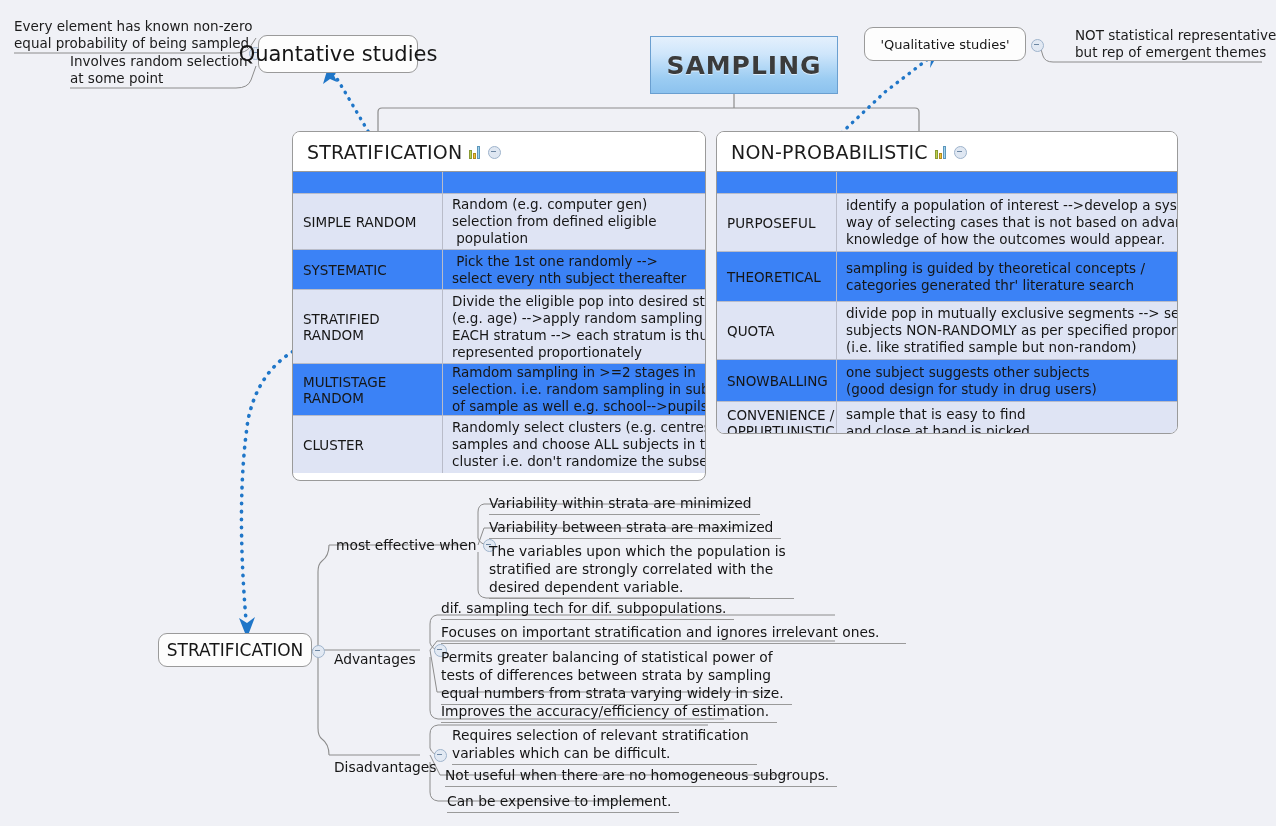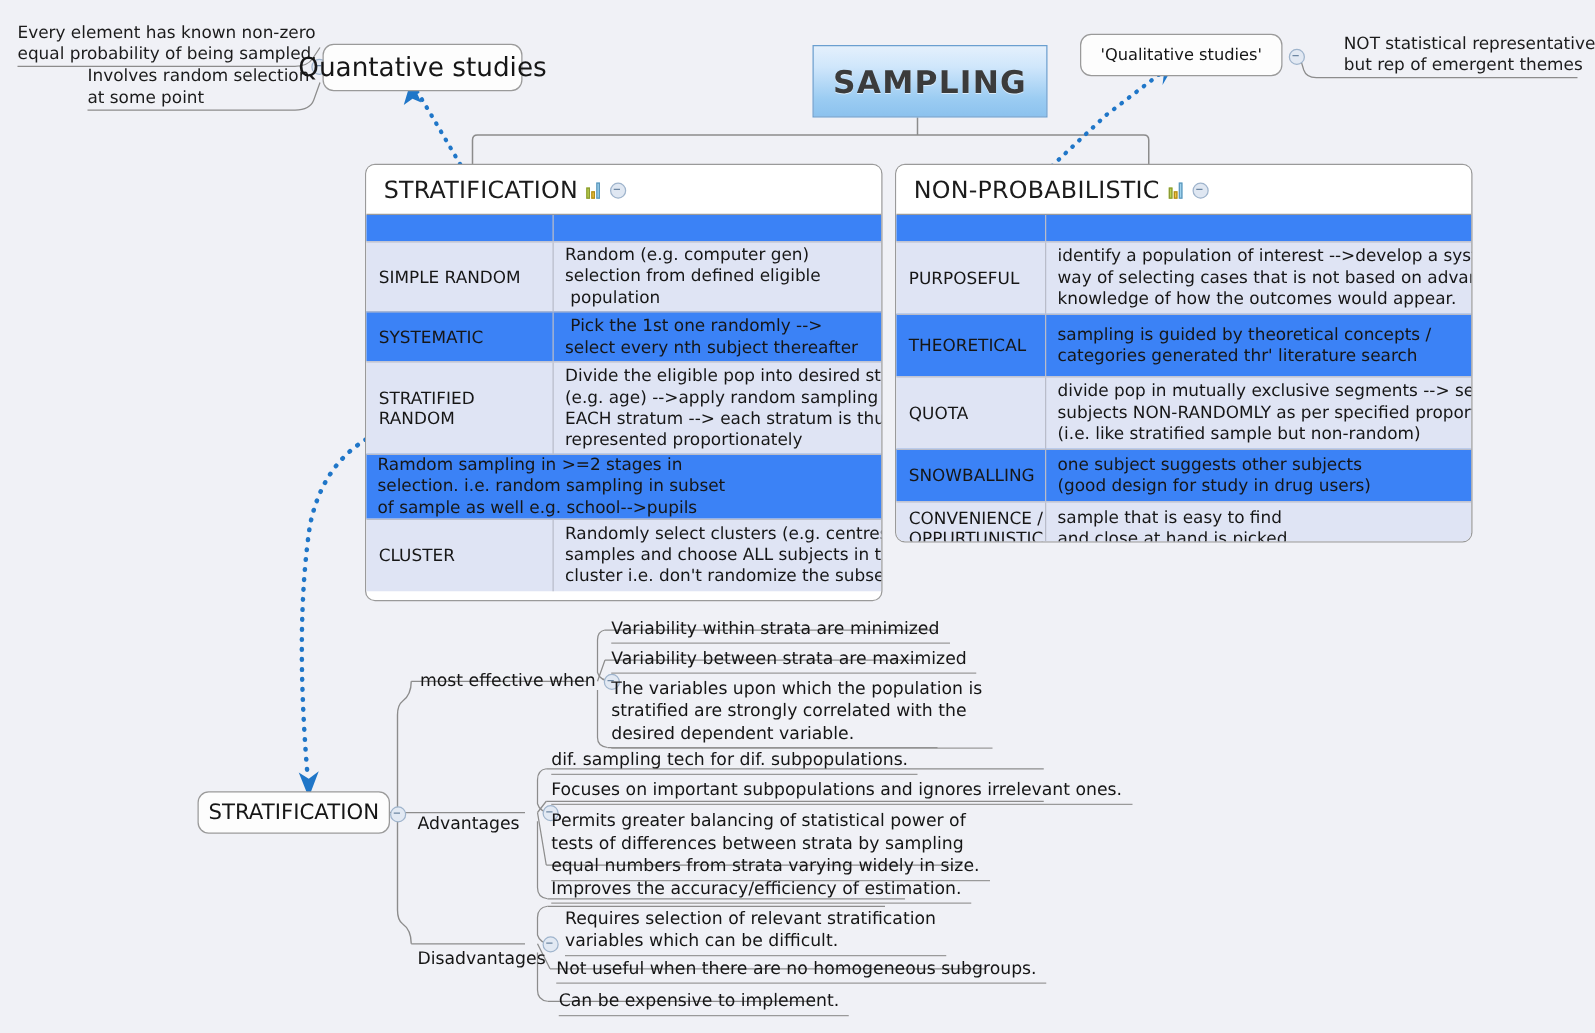--- a/index.html
+++ b/index.html
@@ -210,20 +210,21 @@
 select every nth subject thereafter</div>
         </div>
         <div class="trow shade" style="height: 74px;">
           <div class="tc-l" style="width: 150px; min-width: 150px;">STRATIFIED RANDOM</div>
           <div class="tc-r">Divide the eligible pop into desired strata
 (e.g. age) --&gt;apply random sampling to
 EACH stratum --&gt; each stratum is thus
 represented proportionately</div>
         </div>
         <div class="trow plain" style="height: 52px;">
+          <div class="tc-l" style="width: 150px; min-width: 150px;">MULTISTAGE RANDOM</div>
           <div class="tc-r">Ramdom sampling in &gt;=2 stages in
 selection. i.e. random sampling in subset
 of sample as well e.g. school--&gt;pupils</div>
         </div>
         <div class="trow shade" style="height: 58px;">
           <div class="tc-l" style="width: 150px; min-width: 150px;">CLUSTER</div>
           <div class="tc-r">Randomly select clusters (e.g. centres) of
 samples and choose ALL subjects in that
 cluster i.e. don't randomize the subset</div>
         </div>
@@ -290,21 +291,21 @@
   <div class="branch-lbl" style="left:334px;top:759px;">Disadvantages</div>
   <div class="cdot" style="left:434px;top:749px;"></div>
 
   <div class="leaf" style="left:489px;top:494px;">Variability within strata are minimized</div>
   <div class="leaf" style="left:489px;top:518px;">Variability between strata are maximized</div>
   <div class="leaf" style="left:489px;top:542px;">The variables upon which the population is
 stratified are strongly correlated with the
 desired dependent variable.</div>
 
   <div class="leaf" style="left:441px;top:599px;">dif. sampling tech for dif. subpopulations.</div>
-  <div class="leaf" style="left:441px;top:623px;">Focuses on important subpopulations and ignores irrelevant ones.</div>
+  <div class="leaf" style="left:441px;top:623px;">Focuses on important stratification and ignores irrelevant ones.</div>
   <div class="leaf" style="left:441px;top:648px;">Permits greater balancing of statistical power of
 tests of differences between strata by sampling
 equal numbers from strata varying widely in size.</div>
   <div class="leaf" style="left:441px;top:702px;">Improves the accuracy/efficiency of estimation.</div>
 
   <div class="leaf" style="left:452px;top:726px;">Requires selection of relevant stratification
 variables which can be difficult.</div>
   <div class="leaf" style="left:445px;top:766px;">Not useful when there are no homogeneous subgroups.</div>
   <div class="leaf" style="left:447px;top:792px;">Can be expensive to implement.</div>
 

